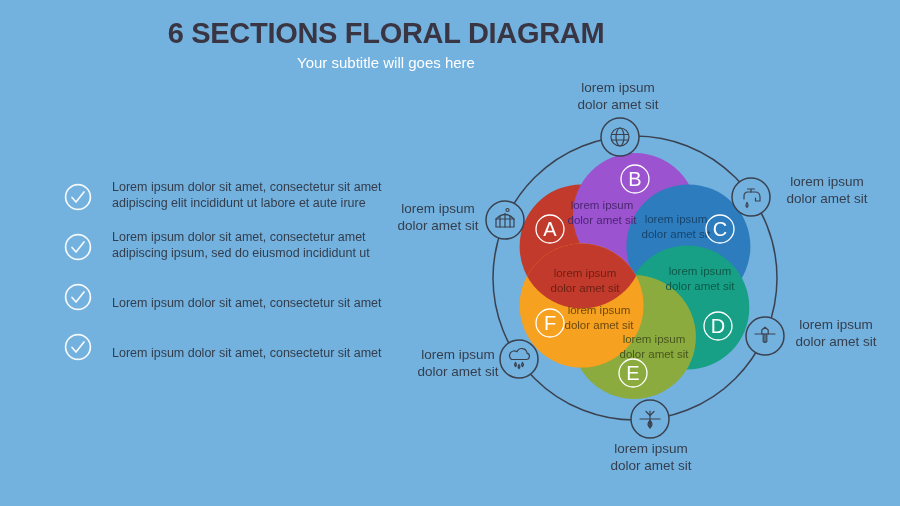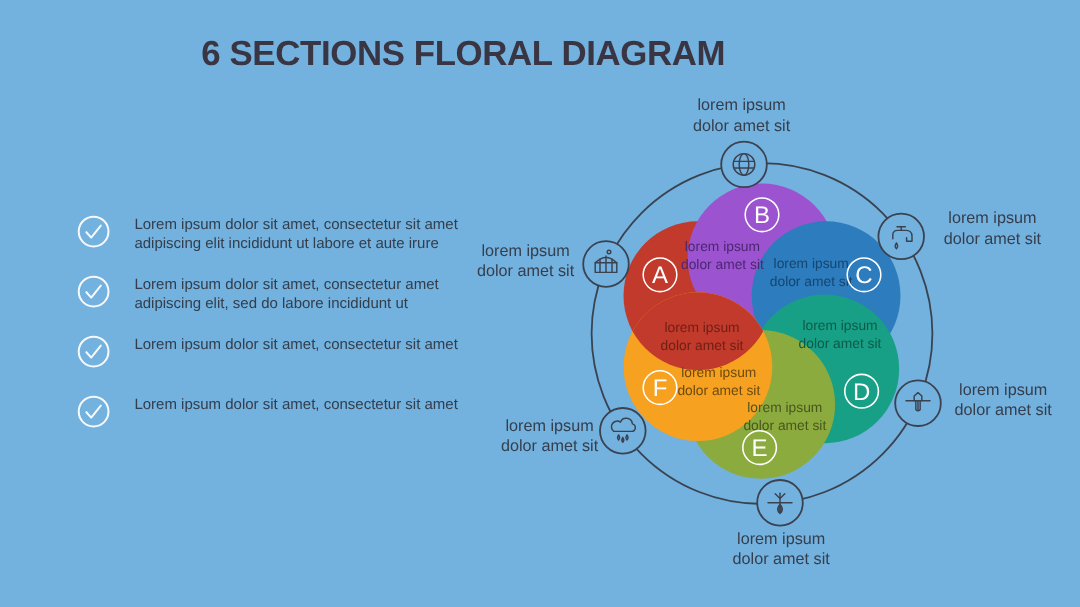--- a/index.html
+++ b/index.html
@@ -4,28 +4,28 @@
 <style>
   html,body{margin:0;padding:0;}
   body{
     width:900px;height:506px;overflow:hidden;
     background:#73b1de;
     font-family:"Liberation Sans", sans-serif;
     position:relative;
   }
   .slide{position:absolute;inset:0;}
   .diagram-svg{position:absolute;left:0;top:0;}
-  .header{position:absolute;left:0;top:30px;width:772px;text-align:center;}
+  .header{position:absolute;left:0;top:18px;width:772px;text-align:center;}
   .title{
     margin:0;font-size:29px;font-weight:700;letter-spacing:-0.3px;
     color:#3a3543;line-height:1.1;
   }
   .subtitle{margin:4px 0 0 0;font-size:15px;color:#ffffff;line-height:1.2;}
   .checklist{position:absolute;left:64px;top:179px;width:310px;}
-  .check-row{display:flex;align-items:flex-start;margin-bottom:18px;height:32px;}
+  .check-row{display:flex;align-items:flex-end;margin-bottom:18px;height:32px;}
   .check-badge{flex:0 0 28px;height:28px;margin-right:20px;}
   .check-text{
     font-size:12.5px;line-height:16px;color:#333d4b;white-space:nowrap;
   }
   svg text{font-family:"Liberation Sans", sans-serif;}
   .petal-line{font-size:11.5px;}
   .petal-letter{font-size:20px;fill:#ffffff;}
   .ring-label{font-size:13.5px;fill:#353e4d;}
   .glyph{stroke:#3a4250;stroke-width:1.2;fill:none;stroke-linecap:round;stroke-linejoin:round;}
 </style>
@@ -203,20 +203,21 @@
       </g>
       <g class="ring-label-group">
         <text class="ring-label" x="438" y="213">lorem ipsum</text>
         <text class="ring-label" x="438" y="230">dolor amet sit</text>
       </g>
     </g>
   </svg>
 
   <div class="header">
     <h1 class="title">6 SECTIONS FLORAL DIAGRAM</h1>
+    <p class="subtitle">Your subtitle will goes here</p>
   </div>
 
   <div class="checklist">
 
     <div class="check-row">
       <svg class="check-badge" width="28" height="28" viewBox="0 0 28 28">
         <circle cx="14" cy="14" r="12.4" fill="none" stroke="#ffffff" stroke-width="1.7" opacity="0.92"></circle>
         <path d="M8,14.5 l4,4.5 l8,-10" fill="none" stroke="#ffffff" stroke-width="1.7" stroke-linecap="round" stroke-linejoin="round" opacity="0.92"></path>
       </svg>
       <div class="check-text">
@@ -225,21 +226,21 @@
       </div>
     </div>
 
     <div class="check-row">
       <svg class="check-badge" width="28" height="28" viewBox="0 0 28 28">
         <circle cx="14" cy="14" r="12.4" fill="none" stroke="#ffffff" stroke-width="1.7" opacity="0.92"></circle>
         <path d="M8,14.5 l4,4.5 l8,-10" fill="none" stroke="#ffffff" stroke-width="1.7" stroke-linecap="round" stroke-linejoin="round" opacity="0.92"></path>
       </svg>
       <div class="check-text">
         <div>Lorem ipsum dolor sit amet, consectetur amet</div>
-        <div>adipiscing elit, sed do labore incididunt ut</div>
+        <div>adipiscing ipsum, sed do eiusmod incididunt ut</div>
       </div>
     </div>
 
     <div class="check-row">
       <svg class="check-badge" width="28" height="28" viewBox="0 0 28 28">
         <circle cx="14" cy="14" r="12.4" fill="none" stroke="#ffffff" stroke-width="1.7" opacity="0.92"></circle>
         <path d="M8,14.5 l4,4.5 l8,-10" fill="none" stroke="#ffffff" stroke-width="1.7" stroke-linecap="round" stroke-linejoin="round" opacity="0.92"></path>
       </svg>
       <div class="check-text">
         <div>Lorem ipsum dolor sit amet, consectetur sit amet</div>

